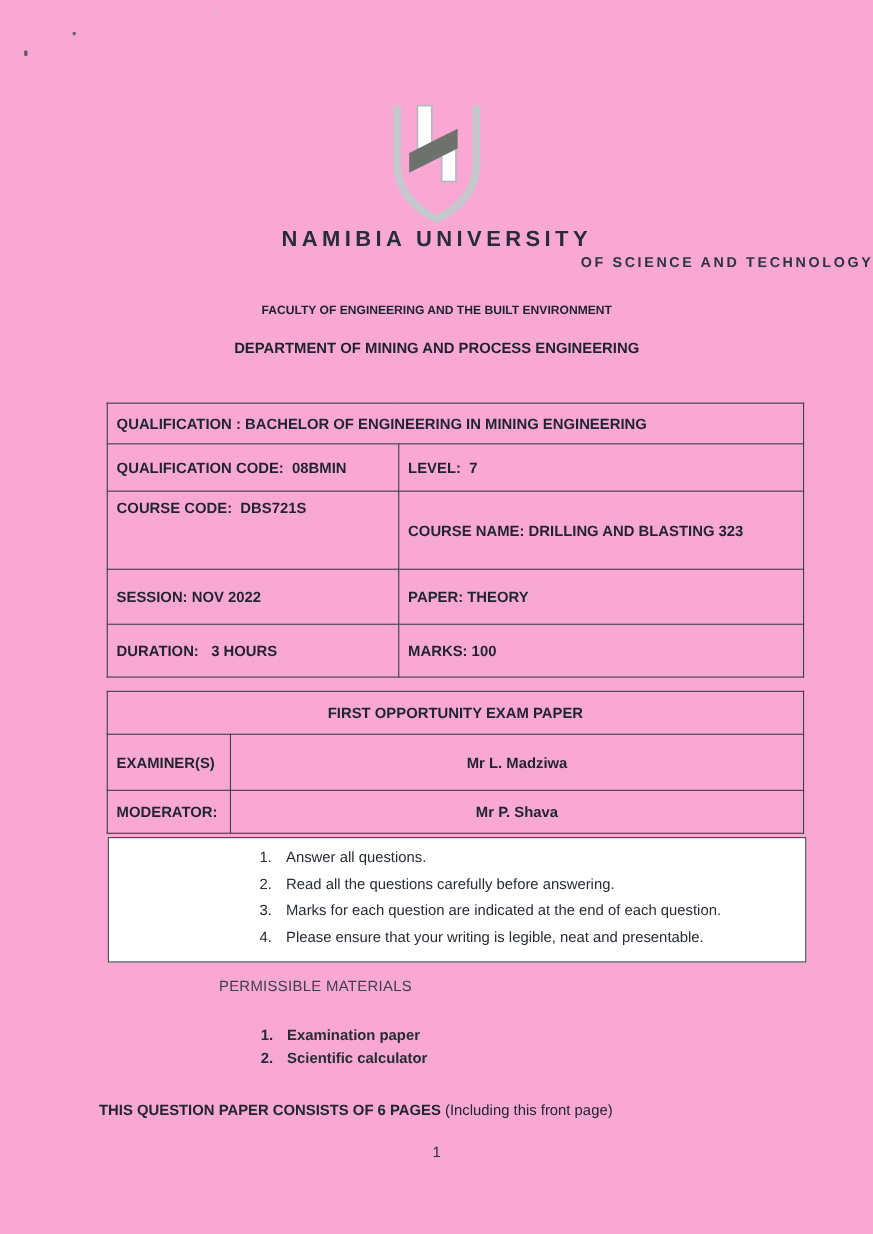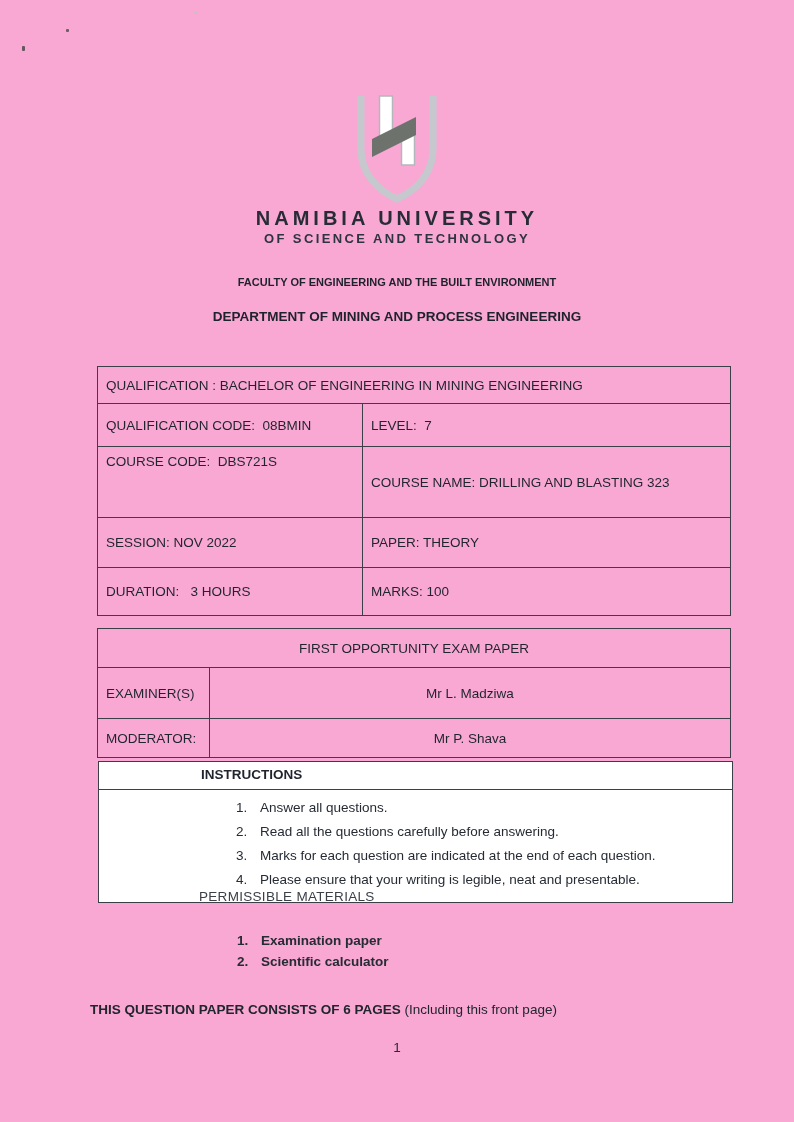--- a/index.html
+++ b/index.html
@@ -12,36 +12,36 @@
   .s2 { left:22px; top:46px; width:3px; height:5px; opacity:.85; }
   .s3 { left:194px; top:12px; width:3px; height:2px; background:#c2c2c2; }
 
   .logo-svg { position:absolute; left:50%; top:93px; transform:translateX(-50%); }
 
   .wm1 {
     position:absolute; top:207px; width:100%; text-align:center;
     font-size:20px; font-weight:700; letter-spacing:4px; color:#272c37;
   }
   .wm2 {
-    position:absolute; top:231px; width:100%; text-align:center;
+    position:absolute; top:231px; width:100%; text-align:right;
     font-size:13px; font-weight:600; letter-spacing:2.4px; color:#2d3340;
   }
 
   .faculty {
     position:absolute; top:276px; width:100%; text-align:center;
     font-size:11px; font-weight:700; color:#1d222c;
   }
   .department {
     position:absolute; top:309px; width:100%; text-align:center;
     font-size:13.5px; font-weight:700; color:#1d222c;
   }
 
   table.grid {
     position:absolute; border-collapse:collapse; table-layout:fixed;
-    font-size:13.5px; font-weight:400; color:#1f242e;
+    font-size:13.5px; font-weight:700; color:#1f242e;
   }
   table.grid td {
     border:1.5px solid #3b3f47; padding:4px 8px; white-space:pre-wrap;
     vertical-align:middle;
   }
   table.t1 { left:97px; top:366px; width:634px; }
   table.t1 col.c1 { width:265px; }
   .t1 .r1 td { height:28px; }
   .t1 .r2 td { height:34px; }
   .t1 .r3 td { height:59px; }
@@ -148,21 +148,20 @@
       <td class="val">Mr L. Madziwa</td>
     </tr>
     <tr class="r3">
       <td>MODERATOR:</td>
       <td class="val">Mr P. Shava</td>
     </tr>
   </tbody>
     </table>
 
   <div class="t3">
-    <div class="t3-head">INSTRUCTIONS</div>
     <ol>
       <li>Answer all questions.</li>
       <li>Read all the questions carefully before answering.</li>
       <li>Marks for each question are indicated at the end of each question.</li>
       <li>Please ensure that your writing is legible, neat and presentable.</li>
     </ol>
   </div>
 
   <div class="materials-title">PERMISSIBLE MATERIALS</div>
   <ol class="materials">

